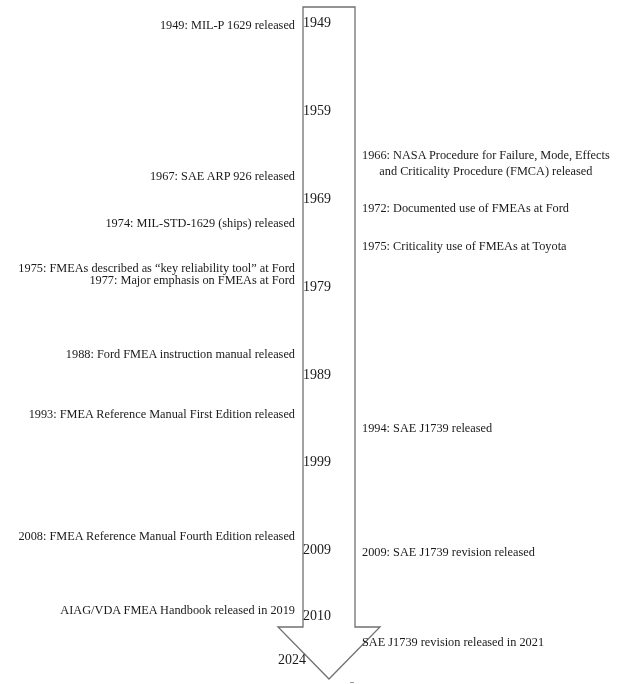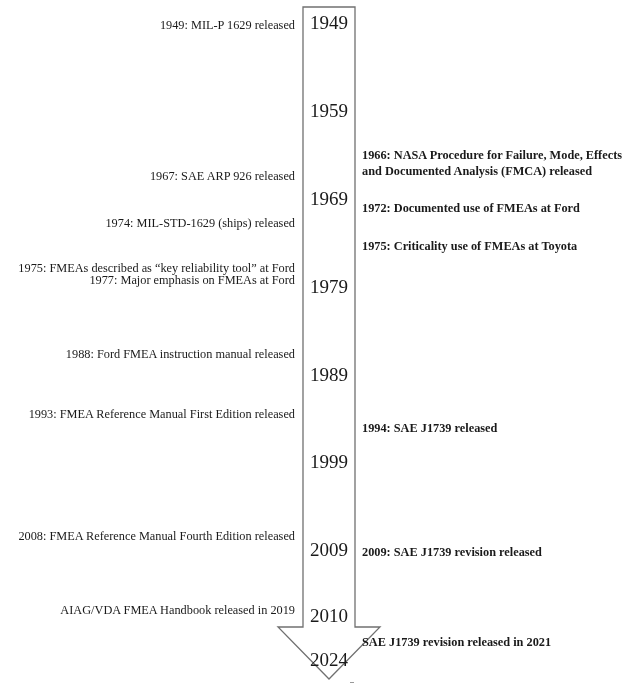--- a/index.html
+++ b/index.html
@@ -1,25 +1,25 @@
 <!DOCTYPE html>
 <html><head>
 <meta charset="utf-8">
 <style>
   html, body { margin:0; padding:0; background:#ffffff; }
   body { width:624px; height:684px; position:relative; overflow:hidden;
          font-family:"Liberation Serif","DejaVu Serif",serif; color:#1a1a1a; }
   #arrow { position:absolute; left:0; top:0; }
-  .year { position:absolute; left:303px; width:52px; text-align:center;
-          font-size:19px; line-height:20px; transform:translateY(-50%); }
+  .year { position:absolute; left:303px; width:52px; 
+          font-size:14px; line-height:20px; transform:translateY(-50%); }
   .year.last { left:278px; width:102px; }
   .ev { position:absolute; font-size:12.3px; line-height:15.5px; white-space:nowrap;
         transform:translateY(-50%); }
   .ev.left { right:329px; text-align:right; }
-  .ev.right { left:362px; text-align:left;font-weight:bold; }
+  .ev.right { left:362px; text-align:center; }
   .stray { position:absolute; left:350px; top:682px; width:4px; height:1px; background:#999; }
 </style>
 </head>
 <body>
 
 <svg id="arrow" width="624" height="684" viewBox="0 0 624 684">
   <polygon points="303,7 355,7 355,627 380,627 329,679 278,627 303,627" fill="#ffffff" stroke="#707070" stroke-width="1.3"></polygon>
 </svg>
 
 <div>
@@ -42,21 +42,21 @@
   <div class="ev left" style="top: 281px;">1977: Major emphasis on FMEAs at Ford</div>
   <div class="ev left" style="top: 355px;">1988: Ford FMEA instruction manual released</div>
   <div class="ev left" style="top: 415px;">1993: FMEA Reference Manual First Edition released</div>
   <div class="ev left" style="top: 537px;">2008: FMEA Reference Manual Fourth Edition released</div>
   <div class="ev left" style="top: 611px;">AIAG/VDA FMEA Handbook released in 2019</div>
 </div>
 
 <div>
   <div class="ev right" style="top: 163px;">
     <div>1966: NASA Procedure for Failure, Mode, Effects</div>
-    <div>and Documented Analysis (FMCA) released</div>
+    <div>and Criticality Procedure (FMCA) released</div>
   </div>
   <div class="ev right" style="top: 209px;">
     <div>1972: Documented use of FMEAs at Ford</div>
   </div>
   <div class="ev right" style="top: 247px;">
     <div>1975: Criticality use of FMEAs at Toyota</div>
   </div>
   <div class="ev right" style="top: 429px;">
     <div>1994: SAE J1739 released</div>
   </div>

